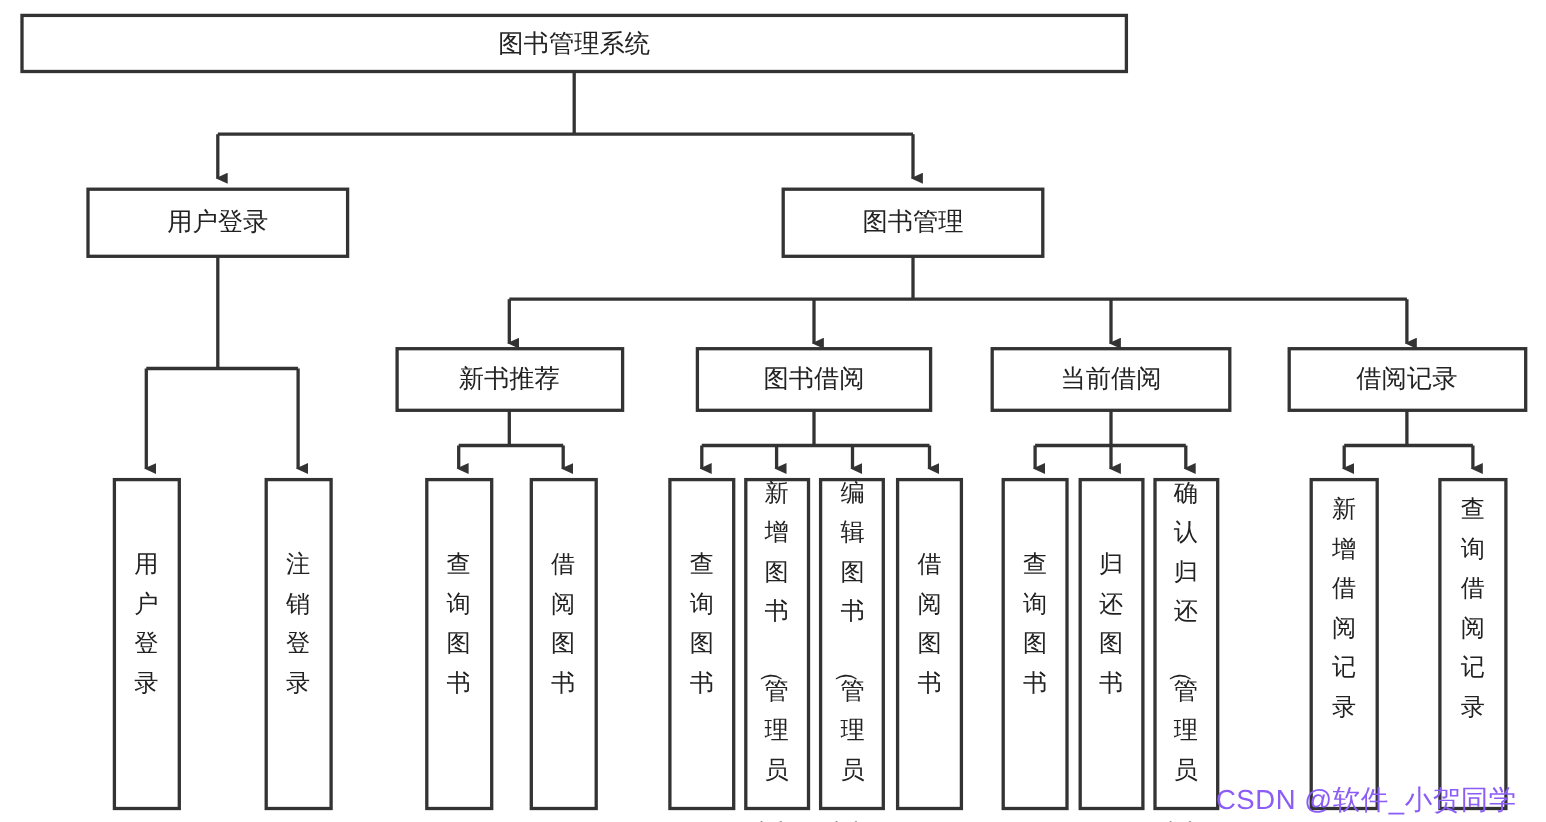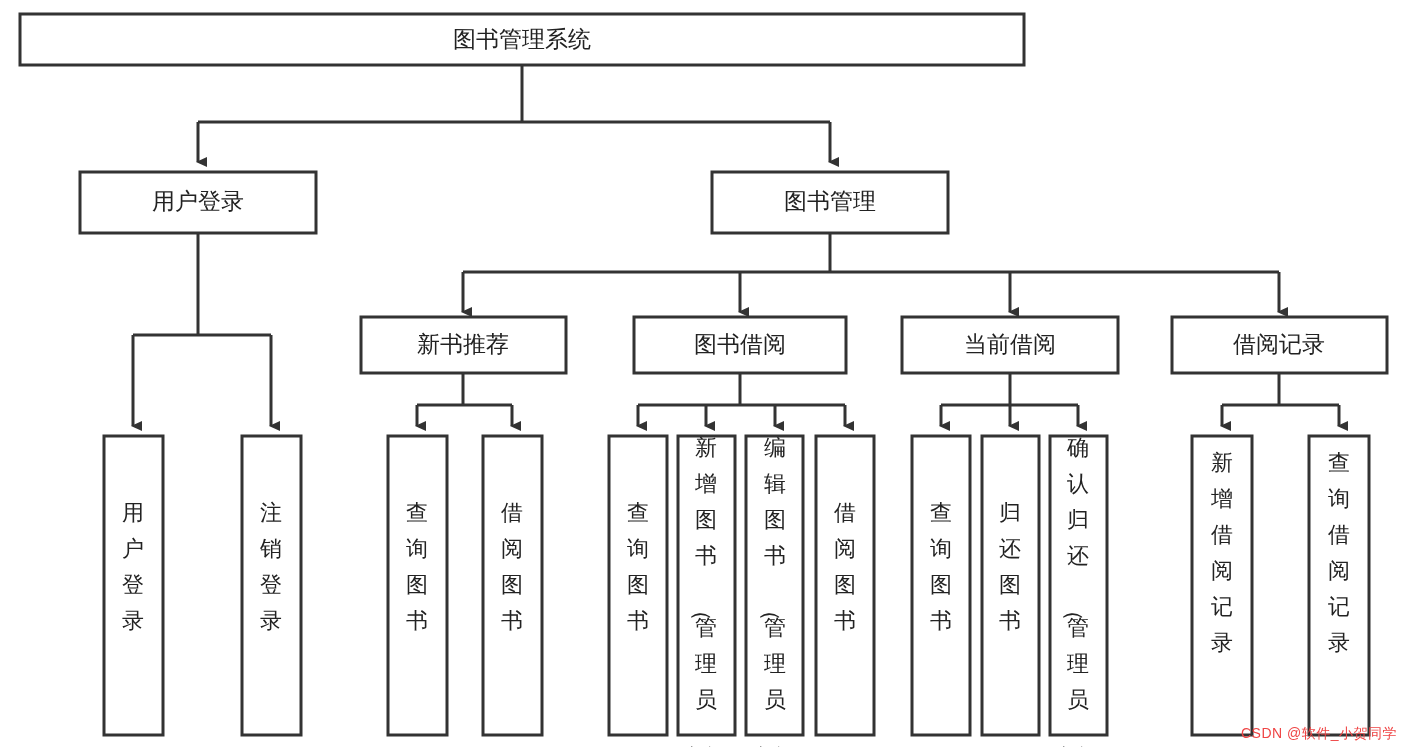--- a/index.html
+++ b/index.html
@@ -25,24 +25,24 @@
     text-anchor:middle;
   }
   .connector{
     stroke:#333333;stroke-width:3;fill:none;
   }
   .arrow-head{
     fill:#333333;
   }
   .watermark{
     position:absolute;
-    right:8px;bottom:4px;
+    right:26px;bottom:4px;
     font-family:"Liberation Sans","DejaVu Sans",sans-serif;
-    font-size:14px;
-    color:#ef4444;
+    font-size:25px;
+    color:#8b5cf6;
     letter-spacing:0.5px;
     white-space:nowrap;
     user-select:none;
   }
 </style>
 </head>
 <body>
 
 <svg id="canvas" viewBox="0 0 1405 747" xmlns="http://www.w3.org/2000/svg">
 

